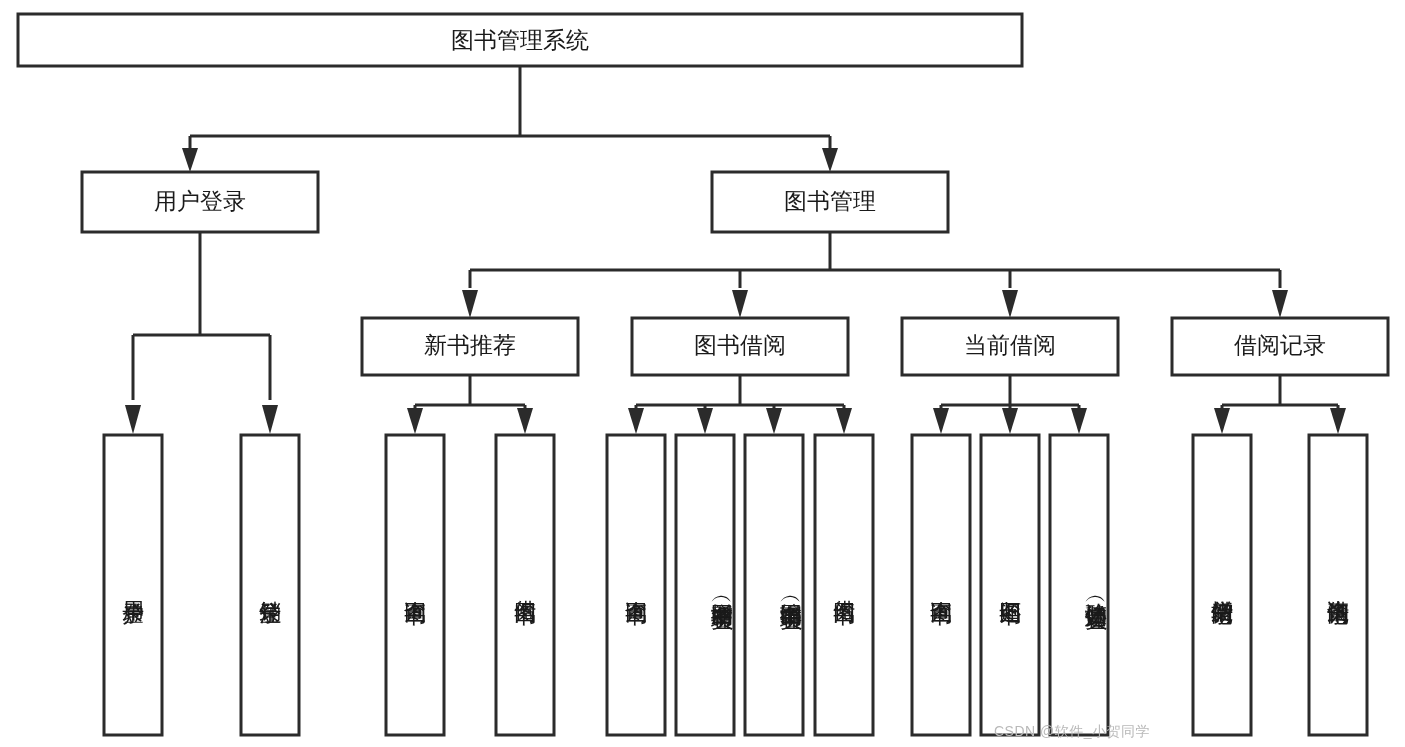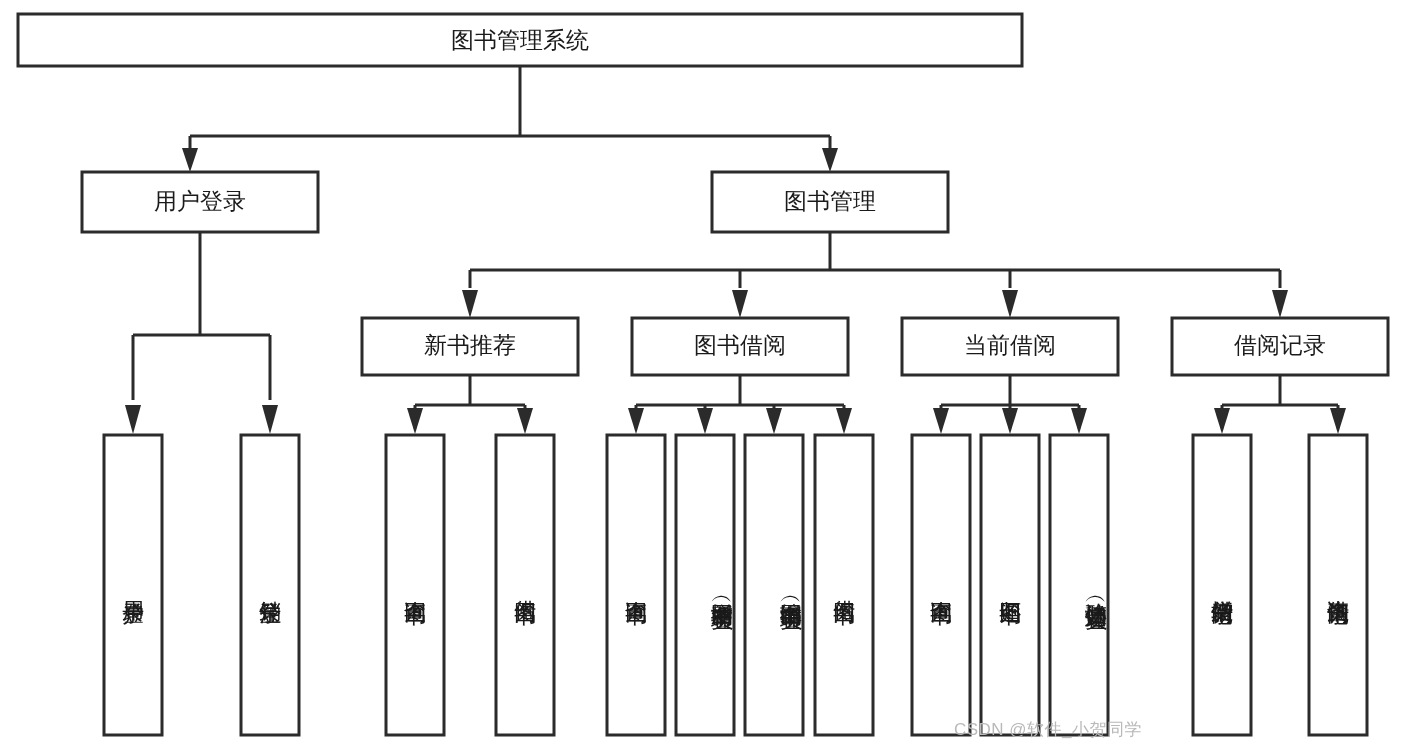--- a/index.html
+++ b/index.html
@@ -55,24 +55,24 @@
     font-size: 22px;
     line-height: 1.12;
     color: #1a1a1a;
     letter-spacing: 1px;
     text-align: center;
     white-space: nowrap;
     pointer-events: none;
   }
   .watermark {
     position: absolute;
-    right: 28px;
+    right: 20px;
     bottom: 6px;
     font-family: "Liberation Sans", "DejaVu Sans", sans-serif;
-    font-size: 17px;
+    font-size: 14px;
     color: #b9b9b9;
     letter-spacing: 0.5px;
     white-space: nowrap;
   }
 </style>
 </head>
 <body>
 
 <div id="diagram-root">
 

